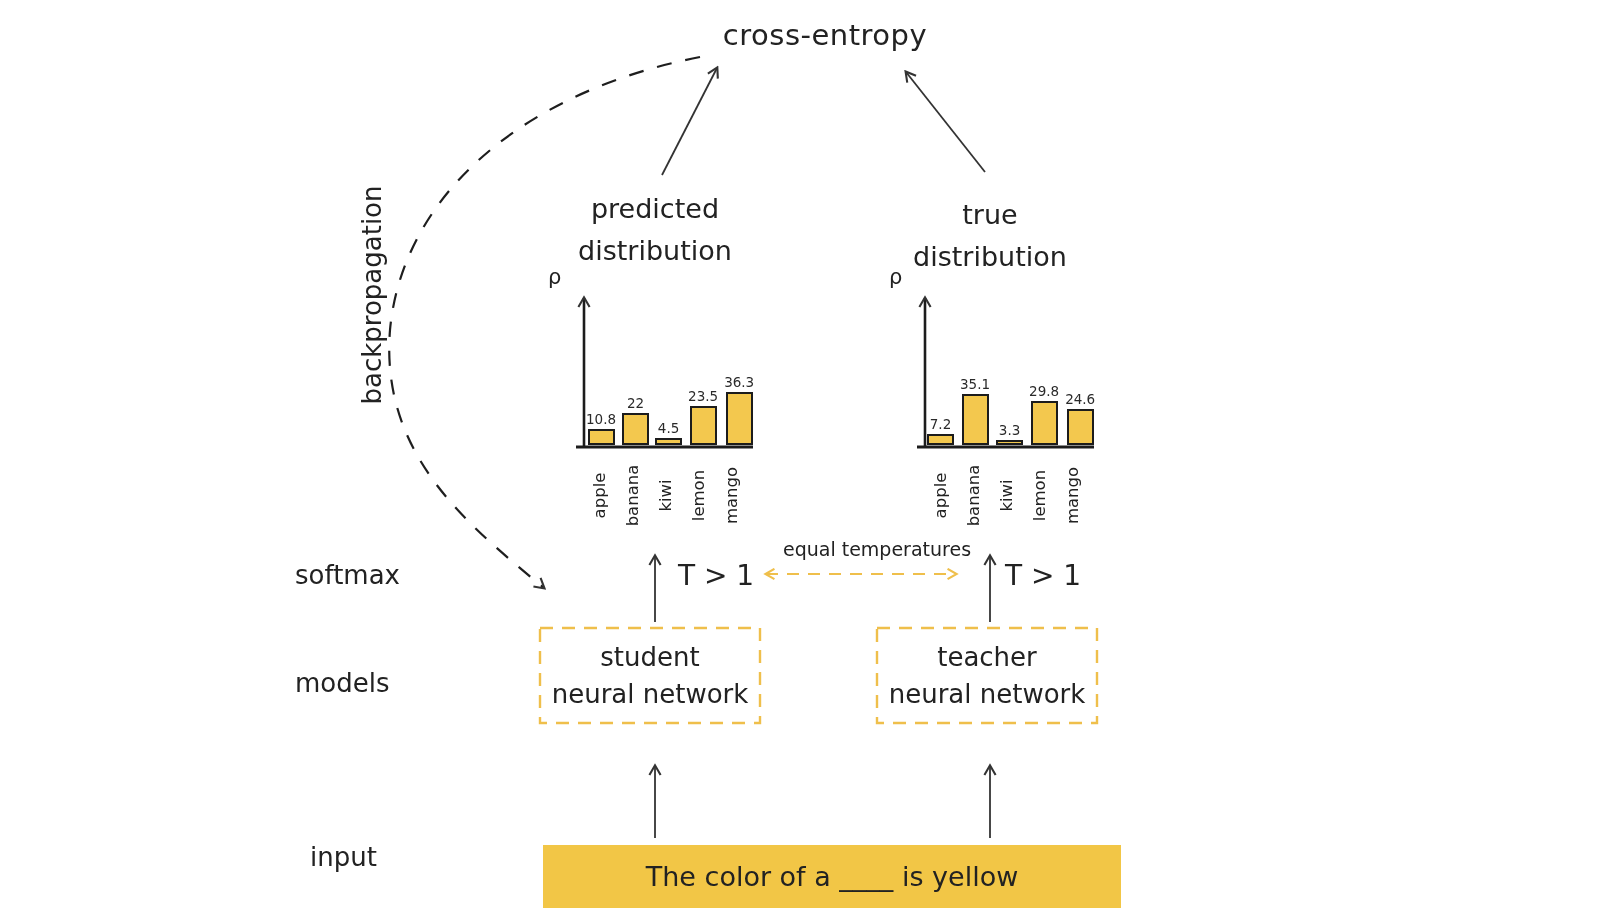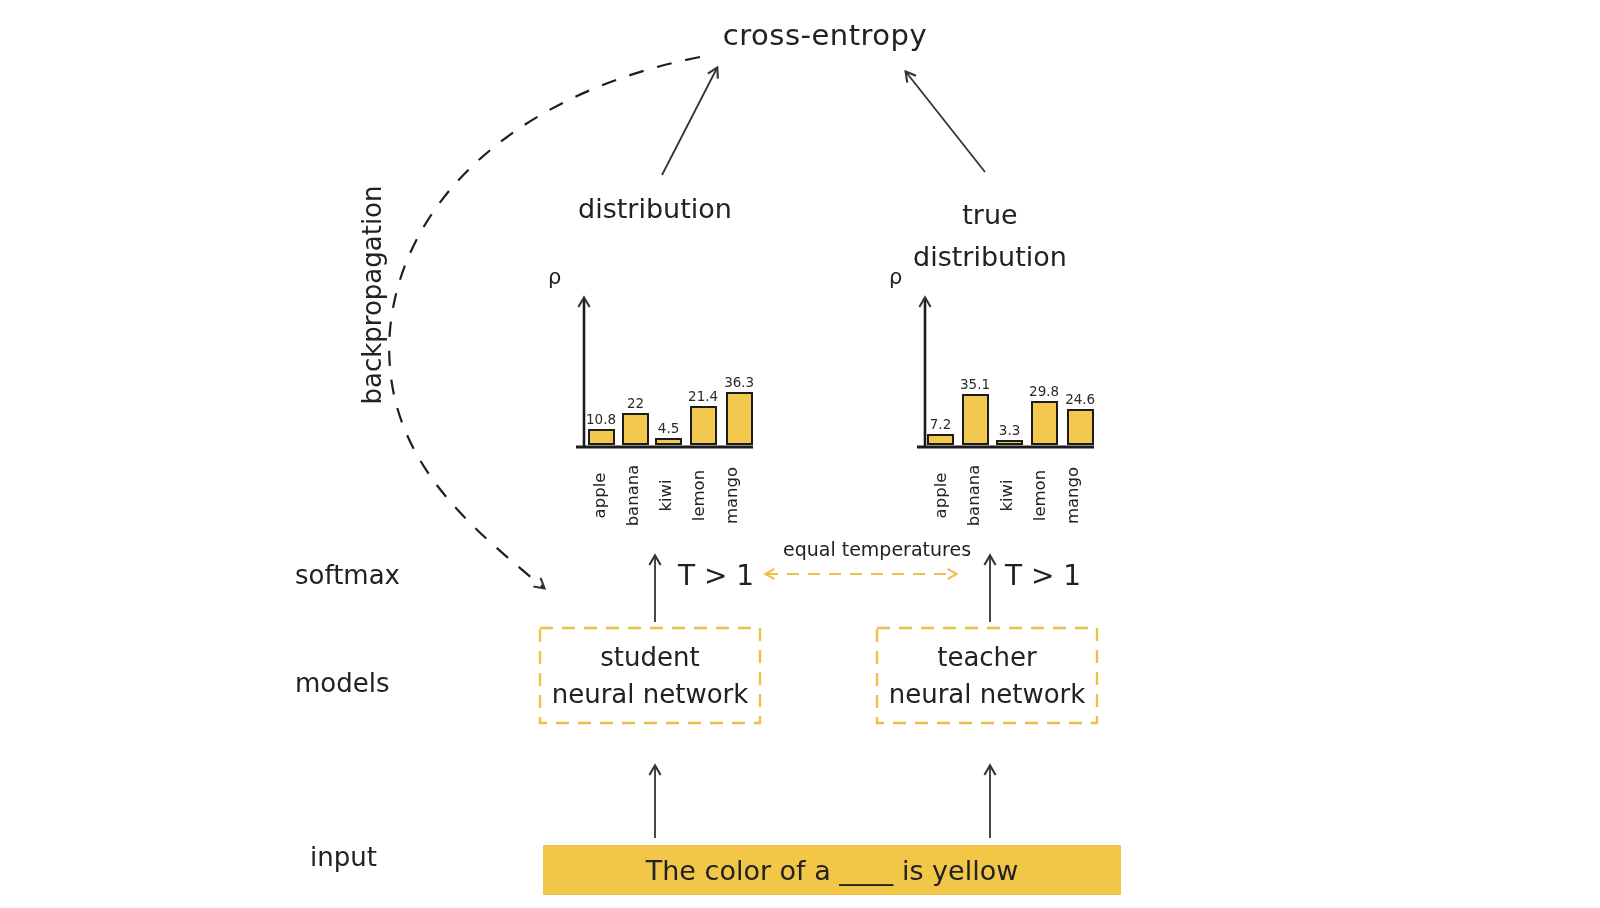--- a/index.html
+++ b/index.html
@@ -19,21 +19,21 @@
   .chart-title{font-size:27px;line-height:42px;}
   .side-label{font-size:26px;}
   .rho{font-size:21px;}
   .tlabel{font-size:28px;}
   .eqtemp{font-size:19px;margin-left:19px;}
   .rot-ccw{transform:rotate(-90deg);transform-origin:center center;}
   
   .modelbox{position:absolute;display:flex;flex-direction:column;align-items:center;justify-content:center;
     font-size:26px;line-height:37px;}
   
-  .input-strip{position:absolute;left:543px;top:845px;width:578px;height:50px;background:var(--input-fill);
+  .input-strip{position:absolute;left:543px;top:845px;width:578px;height:63px;background:var(--input-fill);
     display:flex;align-items:center;justify-content:center;font-size:27px;}
   
   .bars{position:absolute;display:flex;align-items:flex-end;gap:6px;}
   .bwrap{display:flex;flex-direction:column;align-items:center;}
   .bval{font-size:13.5px;margin-bottom:2px;color:#2a2a2a;}
   .bar{width:27px;background:var(--bar);border:2px solid #1c1c1c;box-sizing:border-box;}
   .cats{position:absolute;display:flex;gap:6px;}
   .cat{width:27px;height:86px;display:flex;align-items:center;justify-content:center;}
   .cat span{display:inline-block;white-space:nowrap;font-size:16.5px;transform:rotate(-90deg);}
 </style>
@@ -73,20 +73,21 @@
 
     <path d="M655,838 L655,766" stroke="#333" stroke-width="1.8" fill="none" marker-end="url(#arr)"></path>
     <path d="M990,838 L990,766" stroke="#333" stroke-width="1.8" fill="none" marker-end="url(#arr)"></path>
   </svg>
 
   <div class="txt title-main center" style="left:675px;top:18px;width:300px;">cross-entropy</div>
 
   <div class="txt side-label center rot-ccw" style="left:222px;top:280px;width:300px;">backpropagation</div>
 
   <div class="txt chart-title center" style="left:525px;top:188px;width:260px;">
+    <div>predicted</div>
     <div>distribution</div>
   </div>
   <div class="txt chart-title center" style="left:860px;top:194px;width:260px;">
     <div>true</div>
     <div>distribution</div>
   </div>
 
   <div class="txt rho" style="left:548px;top:265px;">ρ</div>
   <div class="txt rho" style="left:889px;top:265px;">ρ</div>
 
@@ -97,21 +98,21 @@
       </div>
       <div class="bwrap">
         <div class="bval">22</div>
         <div class="bar" style="height: 32px;"></div>
       </div>
       <div class="bwrap">
         <div class="bval">4.5</div>
         <div class="bar" style="height: 7px;"></div>
       </div>
       <div class="bwrap">
-        <div class="bval">21.4</div>
+        <div class="bval">23.5</div>
         <div class="bar" style="height: 39px;"></div>
       </div>
       <div class="bwrap">
         <div class="bval">36.3</div>
         <div class="bar" style="height: 53px;"></div>
       </div>
     </div>
   <div class="cats" style="left:586px;top:452px;">
       <div class="cat">
         <span>apple</span>

